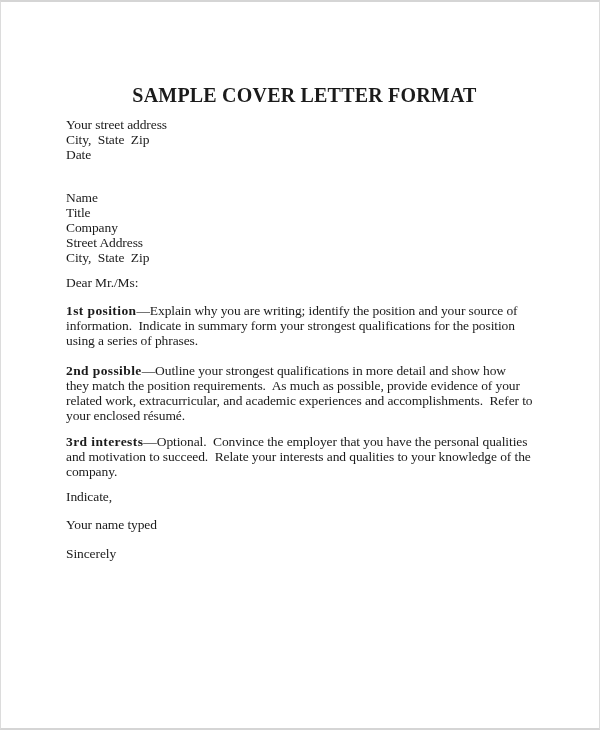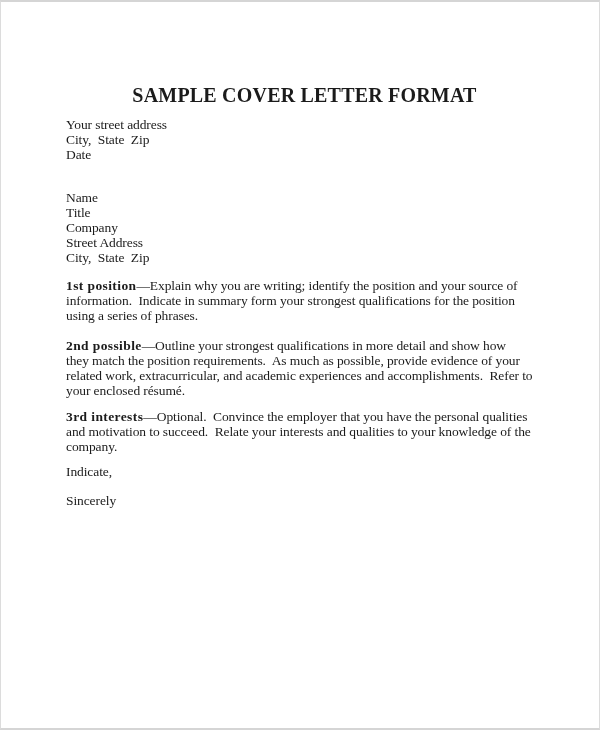--- a/index.html
+++ b/index.html
@@ -55,34 +55,36 @@
   <div class="pre sender">Your street address
 City,  State  Zip
 Date</div>
 
   <div class="pre recipient">Name
 Title
 Company
 Street Address
 City,  State  Zip</div>
 
+  <p class="pre salutation">Dear Mr./Ms:</p>
 
   <p class="pre p1"><span class="lead">1st position</span><span>—Explain why you are writing; identify the position and your source of
 information.  Indicate in summary form your strongest qualifications for the position
 using a series of phrases.</span></p>
 
   <p class="pre p2"><span class="lead">2nd possible</span><span>—Outline your strongest qualifications in more detail and show how
 they match the position requirements.  As much as possible, provide evidence of your
 related work, extracurricular, and academic experiences and accomplishments.  Refer to
 your enclosed résumé.</span></p>
 
   <p class="pre p3"><span class="lead">3rd interests</span><span>—Optional.  Convince the employer that you have the personal qualities
 and motivation to succeed.  Relate your interests and qualities to your knowledge of the
 company.</span></p>
 
 
   <p class="pre closing">Indicate,</p>
 
 
+  <p class="pre typed">Your name typed</p>
 
   <p class="pre encl">Sincerely</p>
 
 </div>
 
 </body></html>

